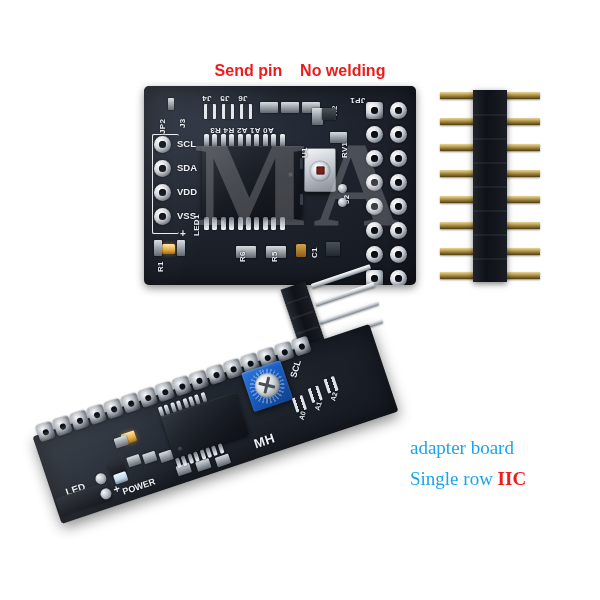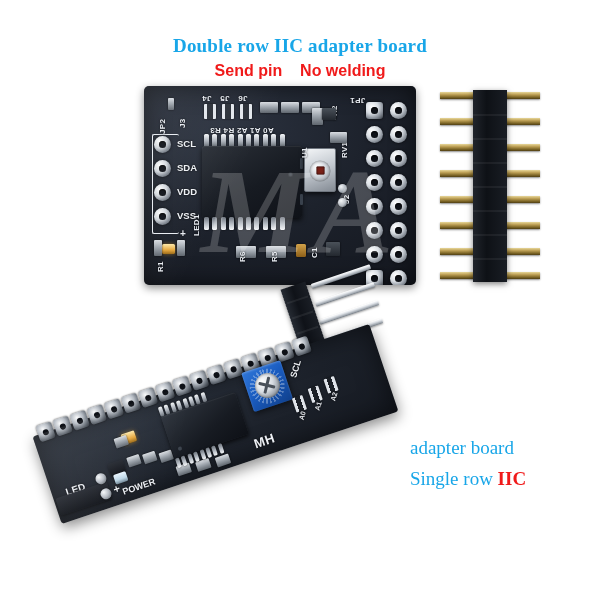--- a/index.html
+++ b/index.html
@@ -35,21 +35,21 @@
   #cap-right .red{color:#f01a1a;font-weight:bold;}
 
   
   .wm{
     position:absolute;left:50%;top:368px;transform:translate(-50%,-50%);
     font-family:"Liberation Serif", serif;
     font-weight:bold;font-size:150px;letter-spacing:6px;
     color:rgba(255,255,255,.30);
     pointer-events:none;user-select:none;z-index:40;
   }
-  .wm.wm2{top:212px;font-size:120px;color:rgba(255,255,255,.20);font-style:italic;}
+  .wm.wm2{top:185px;font-size:120px;color:rgba(255,255,255,.20);}
 
   
   #board-top{
     position:absolute;left:144px;top:86px;width:272px;height:199px;
     background:
       radial-gradient(120% 110% at 28% 22%, #2c3340 0%, #1d222c 45%, #12151c 100%);
     border-radius:5px;
     box-shadow:0 3px 9px rgba(0,0,0,.45), inset 0 0 24px rgba(0,0,0,.55);
     overflow:hidden;
   }
@@ -208,21 +208,20 @@
     border-radius:2px;box-shadow:0 1px 3px rgba(0,0,0,.6);}
   .bpin{position:absolute;width:11px;height:11px;border-radius:50%;
     background:radial-gradient(circle at 35% 30%,#f6f8fa 0%,#b4bac2 48%,#4d535a 100%);
     box-shadow:0 0 2px rgba(0,0,0,.85);}
 </style>
 </head>
 <body>
 
 <div class="stage">
 
-  <div class="cap" id="cap-title">Double row IIC adapter board</div>
 
   <div class="cap" id="cap-sub">
     <span>Send pin</span>
     <span class="gap"></span>
     <span>No welding</span>
   </div>
 
   <div id="board-top">
 
     <div class="padbox"></div>

